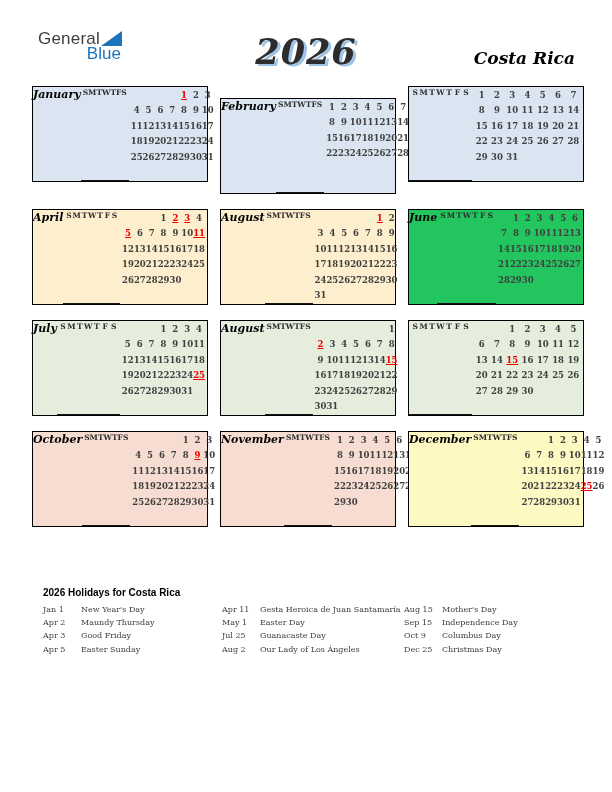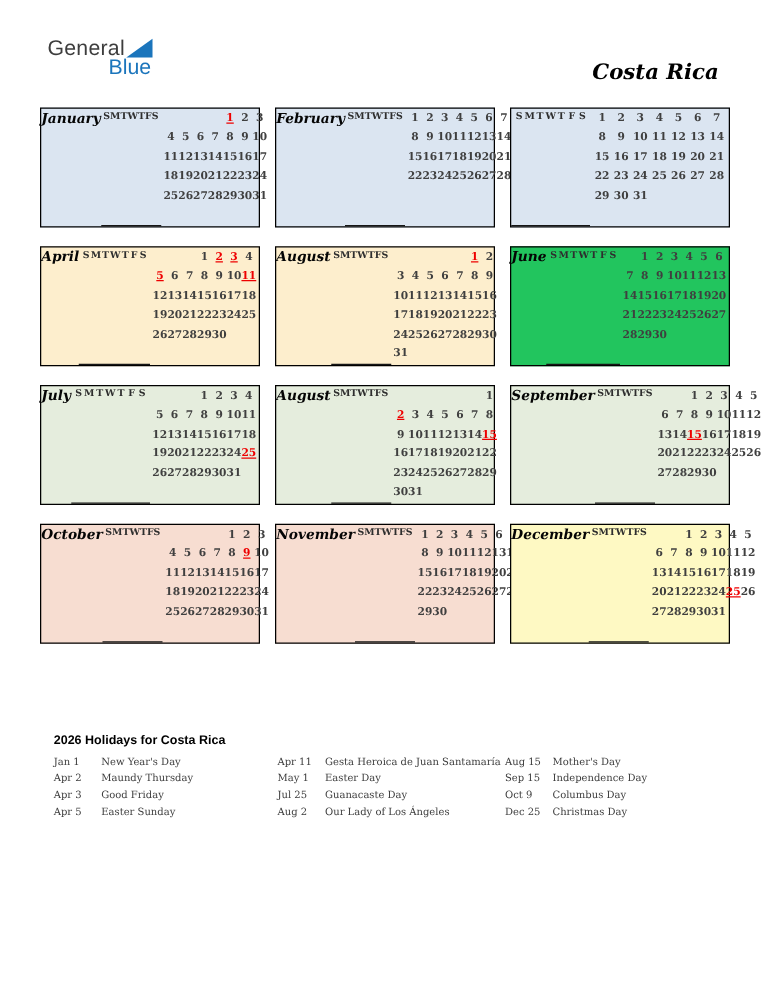--- a/index.html
+++ b/index.html
@@ -45,20 +45,21 @@
 <div class="page">
 
   <div class="logo">
     <div class="logo-top">
       <span>General</span>
       <span class="logo-tri"></span>
     </div>
     <div class="logo-bottom">Blue</div>
   </div>
 
+  <div class="year">2026</div>
   <div class="country">Costa Rica</div>
 
   <div id="calendar">
   <div class="month" style="background: rgb(219, 229, 241);">
     <div class="m-title">January</div>
     <div class="m-wdays">
           <span>S</span>
           <span>M</span>
           <span>T</span>
           <span>W</span>
@@ -117,21 +118,21 @@
             <span class="day"></span>
             <span class="day"></span>
             <span class="day"></span>
             <span class="day"></span>
             <span class="day"></span>
             <span class="day"></span>
           </div>
         </div>
   </div>
 
-  <div class="month" style="background: rgb(219, 229, 241);">
+  <div class="month" style="background: rgb(219, 229, 241); margin-top: 12px;">
     <div class="m-title">February</div>
     <div class="m-wdays">
           <span>S</span>
           <span>M</span>
           <span>T</span>
           <span>W</span>
           <span>T</span>
           <span>F</span>
           <span>S</span>
         </div>
@@ -600,21 +601,20 @@
             <span class="day"></span>
             <span class="day"></span>
             <span class="day"></span>
             <span class="day"></span>
             <span class="day"></span>
           </div>
         </div>
   </div>
 
   <div class="month" style="background: rgb(229, 237, 221);">
-    <div class="m-title">September</div>
     <div class="m-wdays">
           <span>S</span>
           <span>M</span>
           <span>T</span>
           <span>W</span>
           <span>T</span>
           <span>F</span>
           <span>S</span>
         </div>
     <div class="m-weeks">

